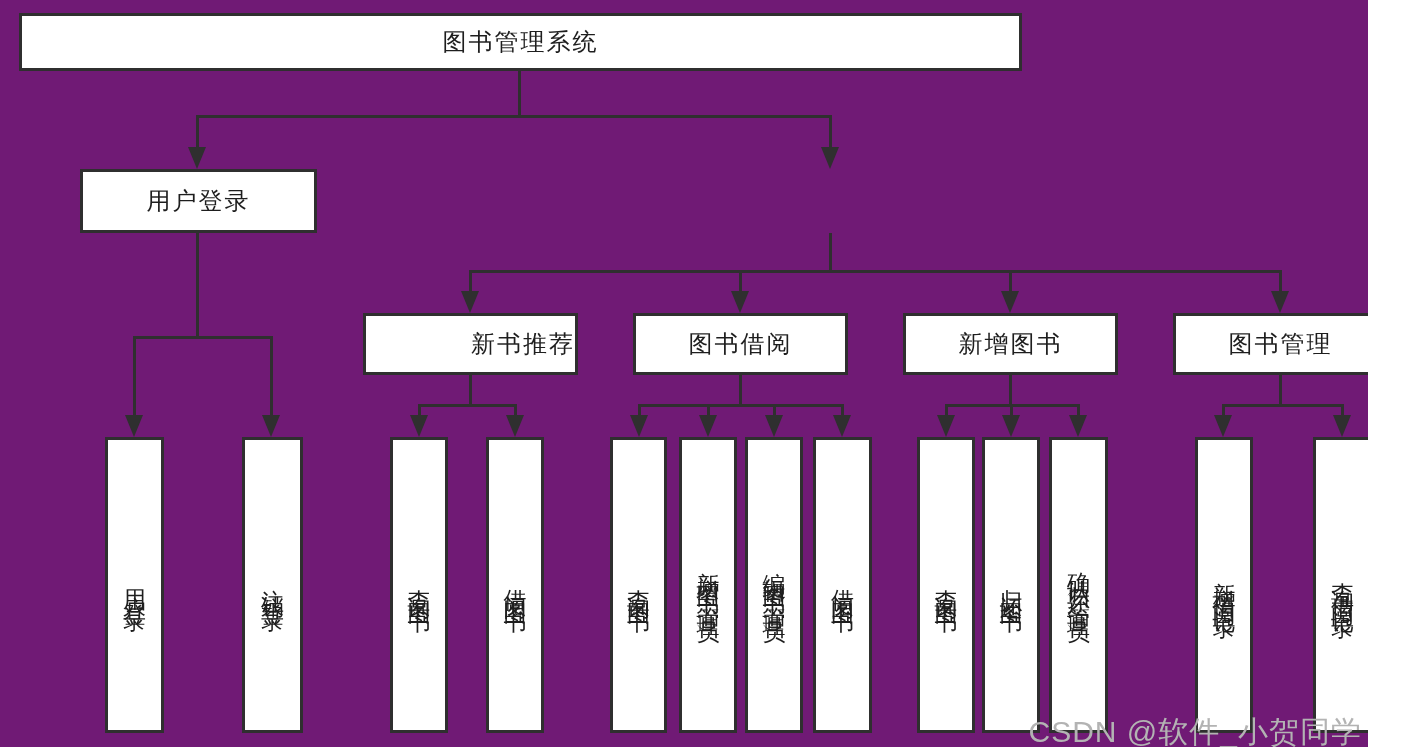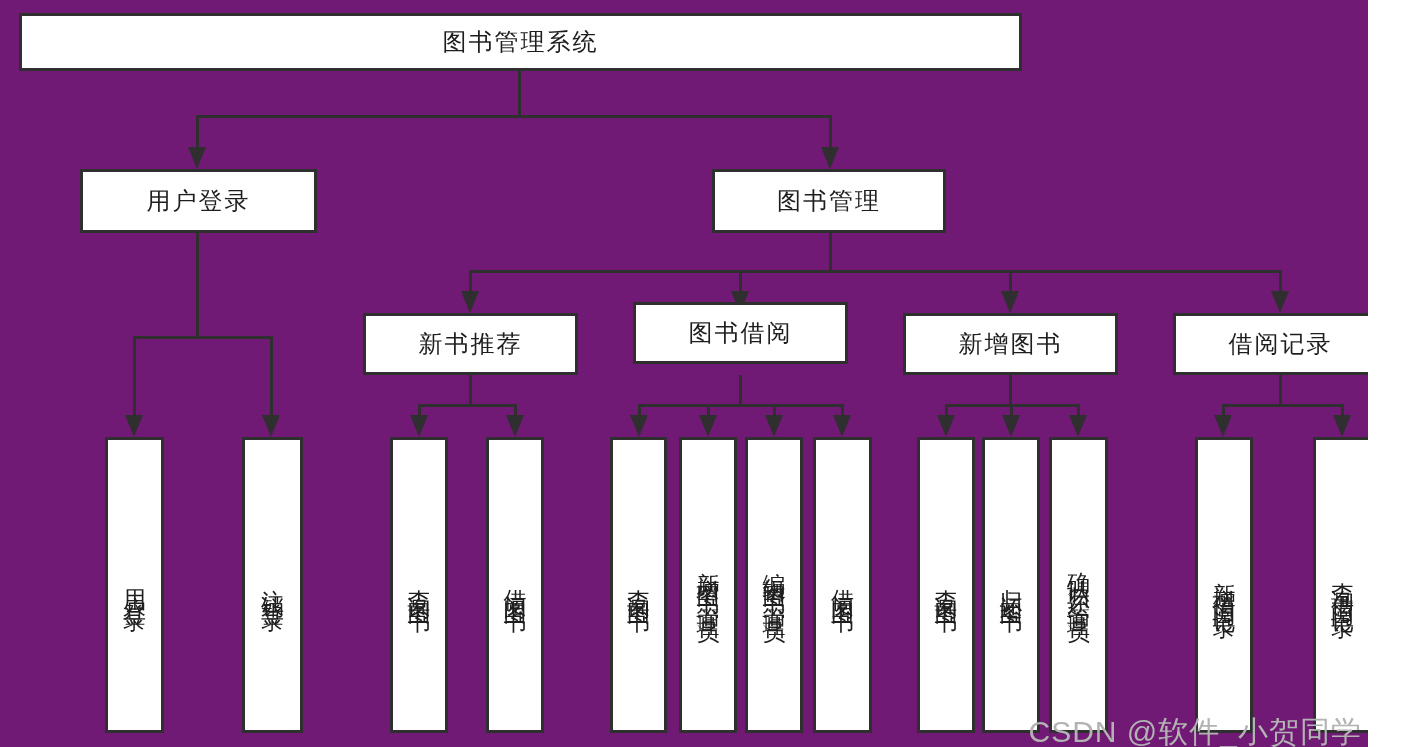--- a/index.html
+++ b/index.html
@@ -70,53 +70,50 @@
   <div class="vl" style="left:518px; top:70px; height:47px;"></div>
   <div class="hl" style="left:196px; top:115px; width:636px;"></div>
   <div class="vl" style="left:196px; top:115px; height:34px;"></div>
   <div class="arrow" style="left:188px; top:147px;"></div>
   <div class="vl" style="left:829px; top:115px; height:34px;"></div>
   <div class="arrow" style="left:821px; top:147px;"></div>
 
   <div class="hbox" style="left:80px; top:169px; width:237px; height:64px;">
     <span>用户登录</span>
   </div>
-  <div class="hbox" style="left:712px; top:169px; width:234px; height:64px;">
-    <span>图书管理</span>
-  </div>
 
   <div class="vl" style="left:196px; top:233px; height:103px;"></div>
   <div class="hl" style="left:133px; top:336px; width:140px;"></div>
   <div class="vl" style="left:133px; top:336px; height:81px;"></div>
   <div class="arrow" style="left:125px; top:415px;"></div>
   <div class="vl" style="left:270px; top:336px; height:81px;"></div>
   <div class="arrow" style="left:262px; top:415px;"></div>
 
   <div class="vl" style="left:829px; top:233px; height:39px;"></div>
   <div class="hl" style="left:469px; top:270px; width:813px;"></div>
   <div class="vl" style="left:469px; top:270px; height:22px;"></div>
   <div class="arrow" style="left:461px; top:291px;"></div>
   <div class="vl" style="left:739px; top:270px; height:22px;"></div>
   <div class="arrow" style="left:731px; top:291px;"></div>
   <div class="vl" style="left:1009px; top:270px; height:22px;"></div>
   <div class="arrow" style="left:1001px; top:291px;"></div>
   <div class="vl" style="left:1279px; top:270px; height:22px;"></div>
   <div class="arrow" style="left:1271px; top:291px;"></div>
 
-  <div class="hbox" style="left:363px; top:313px; width:215px; height:62px;">
+  <div class="hbox" style="left:363px; top:313px; width:215px; height:62px;justify-content:flex-end;">
     <span>新书推荐</span>
   </div>
-  <div class="hbox" style="left:633px; top:302px; width:215px; height:62px;">
+  <div class="hbox" style="left:633px; top:313px; width:215px; height:62px;">
     <span>图书借阅</span>
   </div>
   <div class="hbox" style="left:903px; top:313px; width:215px; height:62px;">
     <span>新增图书</span>
   </div>
   <div class="hbox" style="left:1173px; top:313px; width:215px; height:62px;">
-    <span>借阅记录</span>
+    <span>图书管理</span>
   </div>
 
   <div class="vl" style="left:469px; top:375px; height:31px;"></div>
   <div class="hl" style="left:418px; top:404px; width:99px;"></div>
   <div class="vl" style="left:418px; top:404px; height:14px;"></div>
   <div class="arrow" style="left:410px; top:415px;"></div>
   <div class="vl" style="left:514px; top:404px; height:14px;"></div>
   <div class="arrow" style="left:506px; top:415px;"></div>
 
   <div class="vl" style="left:739px; top:375px; height:31px;"></div>

